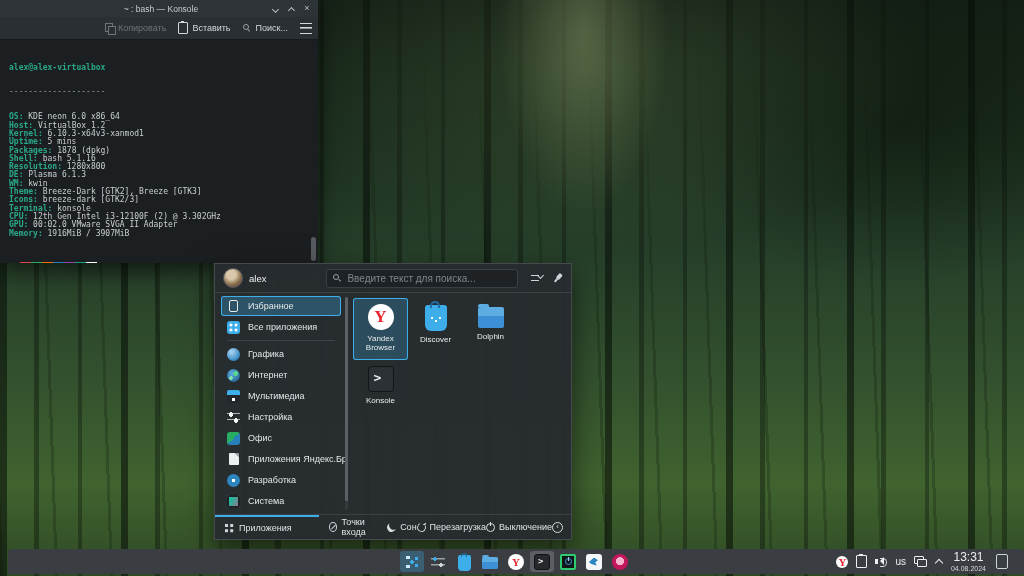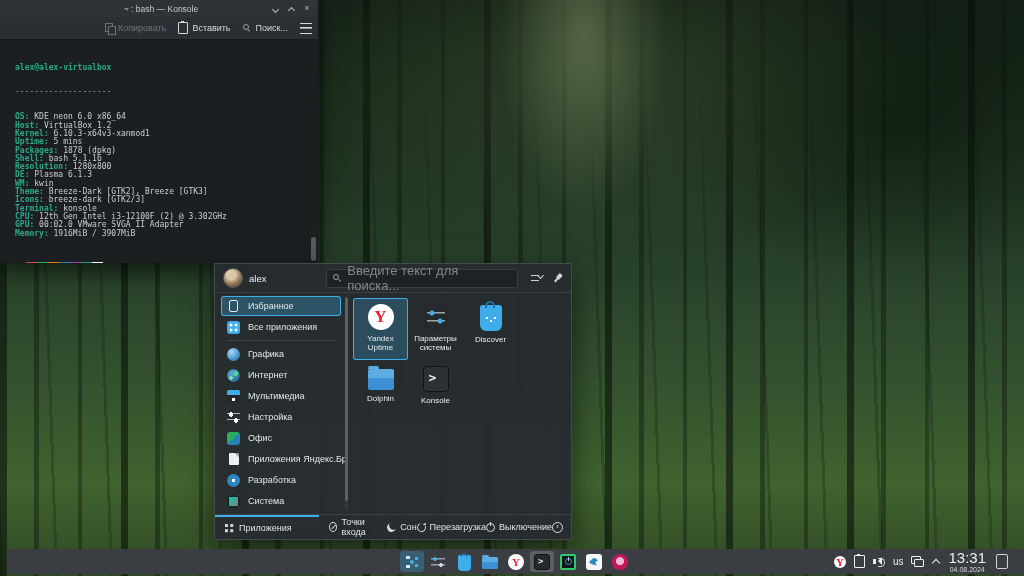--- a/index.html
+++ b/index.html
@@ -26,42 +26,42 @@
   .konsole{position:absolute;left:0;top:0;width:318px;height:263px;
     background:#1c1f21;box-shadow:0 8px 22px rgba(0,0,0,.55);display:flex;flex-direction:column;}
   .k-titlebar{height:17px;background:#2e3338;display:flex;align-items:center;position:relative;flex:0 0 auto;}
   .k-title{position:absolute;left:4px;right:0;text-align:center;font-size:8.5px;color:#c6cbcf;}
   .k-winbtns{margin-left:auto;display:flex;gap:2px;padding-right:4px;z-index:2;}
   .k-winbtn{width:14px;height:13px;display:flex;align-items:center;justify-content:center;color:#b9bec2;}
   .k-toolbar{height:22px;background:#2a2f33;border-bottom:1px solid #17191b;display:flex;align-items:center;
     justify-content:flex-end;gap:12px;padding:0 6px;flex:0 0 auto;}
   .k-toolbtn{display:flex;align-items:center;gap:4px;font-size:9px;color:#d4d8da;}
   .k-toolbtn.disabled{color:#6d7377;}
-  .k-body{flex:1;position:relative;padding:7px 0 0 15px;overflow:hidden;}
+  .k-body{flex:1;position:relative;padding:7px 0 0 9px;overflow:hidden;}
   .term{font-family:"DejaVu Sans Mono",monospace;font-size:8px;line-height:8.3px;color:#c9ced1;white-space:pre;}
   .tlabel{color:#2aa88a;font-weight:bold;}
   .thead{color:#2aa88a;font-weight:bold;}
   .tdash{color:#9aa0a4;}
   .prow{display:flex;height:5.5px;}
   .palette{margin-top:8px;}
   .swatch{width:11px;height:5.5px;display:inline-block;}
   .k-scroll{position:absolute;right:2px;top:40px;bottom:2px;width:5px;}
   .k-scroll-handle{position:absolute;bottom:0;width:5px;height:24px;border-radius:3px;background:#565b5f;}
 
   
   .launcher{position:absolute;left:214px;top:263px;width:358px;height:277px;
     background:rgba(39,43,47,.97);border:1px solid #46494d;box-sizing:border-box;
     box-shadow:0 10px 26px rgba(0,0,0,.55);display:flex;flex-direction:column;color:#dfe3e6;}
   .l-header{height:28px;border-bottom:1px solid #3c4043;display:flex;align-items:center;padding:0 8px;gap:6px;flex:0 0 auto;}
   .avatar{width:18px;height:18px;border-radius:50%;
     background:radial-gradient(circle at 40% 32%,#d9c8a9 0 28%,#8a6f4d 60%,#49382a 100%);border:1px solid #55595d;}
   .l-user{font-size:9.5px;color:#eceff1;}
   .l-search{margin-left:54px;width:178px;height:17px;background:#1e2225;border:1px solid #3a3f44;border-radius:3px;
     display:flex;align-items:center;gap:5px;padding:0 6px;}
-  .l-search-ph{font-size:13px;color:#7f878d;}
+  .l-search-ph{font-size:10px;color:#7f878d;}
   .l-hicons{margin-left:auto;display:flex;gap:10px;align-items:center;}
   .l-body{flex:1;display:flex;min-height:0;position:relative;}
   .l-sidebar{width:130px;padding:3px 2px 0 4px;box-sizing:border-box;overflow:hidden;}
   .side-item{height:20px;display:flex;align-items:center;gap:8px;padding:0 6px;border-radius:3px;margin:0 2px 1px 2px;}
   .side-item.sel{background:rgba(61,174,233,.30);box-shadow:inset 0 0 0 1px #3daee9;}
   .si-label{font-size:9px;white-space:nowrap;color:#e4e7e9;}
   .side-sep{height:1px;background:#3e4246;margin:3px 8px;}
   .l-scrollbar{position:absolute;left:130px;top:4px;bottom:4px;width:3px;background:rgba(255,255,255,.06);border-radius:2px;}
   .l-scroll-handle{position:absolute;top:0;width:3px;height:96%;border-radius:2px;background:#5c6165;}
   .l-content{flex:1;padding:5px 4px 0 8px;display:flex;flex-wrap:wrap;align-content:flex-start;}
@@ -161,21 +161,21 @@
   .ti-green-power::before{content:"";position:absolute;left:5.6px;top:1.5px;width:1.4px;height:4px;background:#a9cce3;z-index:2;}
   .ti-blue-bird{background:#f4f6f7;border-radius:3px;}
   .ti-blue-bird::after{content:"";position:absolute;left:3px;top:4px;width:9px;height:8px;background:#2e86c1;
       clip-path:polygon(0 55%,55% 0,100% 35%,70% 60%,85% 100%,25% 80%);}
   .ti-pink-disc{border-radius:50%;background:radial-gradient(circle at 50% 45%,#f5b7d0 0 32%,#c2185b 36% 72%,#7e0d37 100%);}
 
   .tb-tray{margin-left:auto;display:flex;align-items:center;gap:8px;padding-right:16px;}
   .tray-item{display:flex;align-items:center;justify-content:center;color:#eceff1;}
   .tray-label{font-size:10px;color:#eceff1;}
   .clock{display:flex;flex-direction:column;align-items:center;justify-content:center;line-height:1;color:#eceff1;}
-  .clock-time{font-size:15px;}
+  .clock-time{font-size:12px;}
   .clock-date{font-size:7px;margin-top:1.5px;color:#d4d8da;}
   .show-desktop{width:10px;height:13px;border:1px solid #cfd4d8;border-radius:2px;margin-left:2px;}
 
   
   .g-moon{width:9px;height:9px;border-radius:50%;box-shadow:inset 2.6px -1.6px 0 0 #d8dcde;transform:rotate(-15deg);display:inline-block;}
   .g-restart{width:9px;height:9px;border:1.3px solid #d8dcde;border-radius:50%;border-top-color:transparent;
       box-sizing:border-box;position:relative;transform:rotate(25deg);display:inline-block;}
   .g-restart::after{content:"";position:absolute;top:-2.4px;right:-0.6px;border:2.4px solid transparent;border-left-color:#d8dcde;transform:rotate(40deg);}
   .g-power{width:9px;height:9px;border:1.3px solid #d8dcde;border-radius:50%;box-sizing:border-box;position:relative;display:inline-block;}
   .g-power::after{content:"";position:absolute;left:2.6px;top:-2px;width:1.3px;height:4px;background:#d8dcde;}
@@ -326,25 +326,21 @@
           <span class="si-label">Система</span>
         </div>
         <div class="side-item"></div>
       </div>
     <div class="l-scrollbar">
       <div class="l-scroll-handle"></div>
     </div>
     <div class="l-content">
         <div class="tile sel">
           <span class="tile-icon fi-yandex"></span>
-          <div class="tile-label">Yandex Uptime</div>
-        </div>
-        <div class="tile">
-          <span class="tile-icon fi-systemsettings"></span>
-          <div class="tile-label">Параметры системы</div>
+          <div class="tile-label">Yandex Browser</div>
         </div>
         <div class="tile">
           <span class="tile-icon fi-discover"></span>
           <div class="tile-label">Discover</div>
         </div>
         <div class="tile">
           <span class="tile-icon fi-dolphin"></span>
           <div class="tile-label">Dolphin</div>
         </div>
         <div class="tile">

